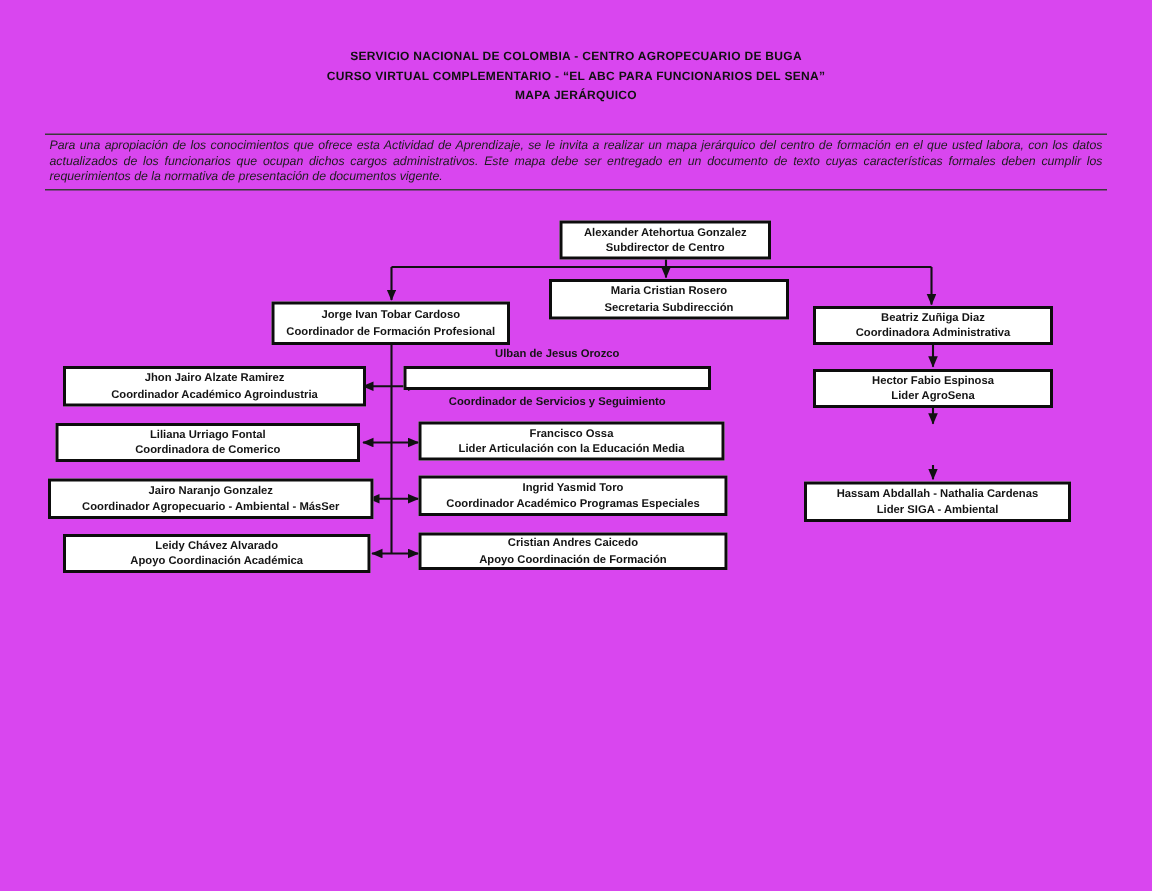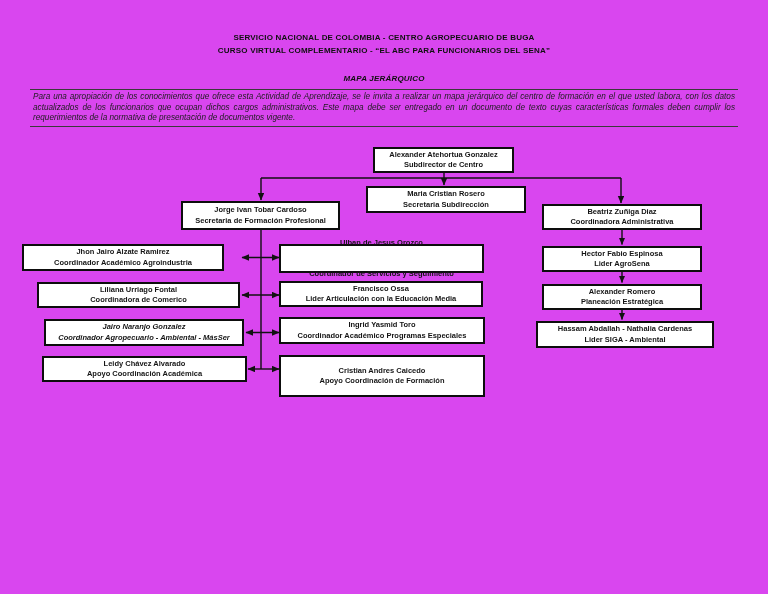--- a/index.html
+++ b/index.html
@@ -8,21 +8,21 @@
     width:768px;height:594px;
     margin:0 auto;
     background:#d946ef;
     font-family:"Liberation Sans", sans-serif;
     color:#111;
     overflow:hidden;
   }
   
   .hdr{position:absolute;left:0;right:0;top:31px;text-align:center;}
   .t1{font-size:8px;font-weight:bold;line-height:13px;letter-spacing:.2px;color:#101010;}
-  .sec{font-size:8px;font-weight:bold;margin-top:17px;letter-spacing:.2px;color:#101010;font-style:italic;}
+  .sec{font-size:8px;font-weight:bold;margin-top:2px;letter-spacing:.2px;color:#101010;}
   .rule{position:absolute;left:30px;right:30px;border-top:1px solid #3a3a3a;height:0;}
   .rule1{top:89px;}
   .rule2{top:126px;}
   .intro{
     position:absolute;left:33px;top:92px;width:702px;margin:0;
     font-style:italic;font-size:8.2px;line-height:10.6px;text-align:justify;color:#1c1c1c;
   }
   
   .chart-lines{position:absolute;left:0;top:0;width:768px;height:594px;pointer-events:none;}
   .node{
@@ -32,28 +32,28 @@
     box-sizing:border-box;
     display:flex;flex-direction:column;justify-content:center;align-items:center;
     text-align:right;
     font-weight:bold;font-size:7.5px;line-height:10.5px;color:#141414;
     padding:1px 2px;
   }
   .n-subdirector     {left:373px;top:147px;width:141px;height:26px;}
   .n-secretaria      {left:366px;top:186px;width:160px;height:27px;}
   .n-formacion       {left:181px;top:201px;width:159px;height:29px;}
   .n-administrativa  {left:542px;top:204px;width:160px;height:26px;}
-  .n-agroindustria   {left:22px; top:244px;width:202px;height:27px;}
-  .n-servicios       {left:279px;top:244px;width:205px;height:29px;gap:21px;}
+  .n-agroindustria   {left:42px; top:244px;width:202px;height:27px;}
+  .n-servicios       {left:269px;top:244px;width:205px;height:16px;gap:21px;}
   .n-comercio        {left:37px; top:282px;width:203px;height:26px;}
   .n-articulacion    {left:279px;top:281px;width:204px;height:26px;}
-  .n-agropecuario    {left:44px; top:319px;width:200px;height:27px;font-style:italic;}
+  .n-agropecuario    {left:32px; top:319px;width:217px;height:27px;}
   .n-especiales      {left:279px;top:317px;width:206px;height:27px;}
   .n-apoyoacademica  {left:42px; top:356px;width:205px;height:26px;}
-  .n-apoyoformacion  {left:279px;top:355px;width:206px;height:42px;}
+  .n-apoyoformacion  {left:279px;top:355px;width:206px;height:25px;}
   .n-agrosena        {left:542px;top:246px;width:160px;height:26px;}
   .n-planeacion      {left:542px;top:284px;width:160px;height:26px;}
   .n-siga            {left:536px;top:321px;width:178px;height:27px;}
 </style>
 </head>
 <body>
 
 <div class="page">
 
   <div class="hdr">
@@ -98,21 +98,21 @@
     <span>Subdirector de Centro</span>
   </div>
 
   <div class="node n-secretaria">
     <span>Maria Cristian Rosero</span>
     <span>Secretaria Subdirección</span>
   </div>
 
   <div class="node n-formacion">
     <span>Jorge Ivan Tobar Cardoso</span>
-    <span>Secretaria de Formación Profesional</span>
+    <span>Coordinador de Formación Profesional</span>
   </div>
 
   <div class="node n-administrativa">
     <span>Beatriz Zuñiga Diaz</span>
     <span>Coordinadora Administrativa</span>
   </div>
 
   <div class="node n-agroindustria">
     <span>Jhon Jairo Alzate Ramirez</span>
     <span>Coordinador Académico Agroindustria</span>
@@ -151,23 +151,19 @@
   <div class="node n-apoyoformacion">
     <span>Cristian Andres Caicedo</span>
     <span>Apoyo Coordinación de Formación</span>
   </div>
 
   <div class="node n-agrosena">
     <span>Hector Fabio Espinosa</span>
     <span>Lider AgroSena</span>
   </div>
 
-  <div class="node n-planeacion">
-    <span>Alexander Romero</span>
-    <span>Planeación Estratégica</span>
-  </div>
 
   <div class="node n-siga">
     <span>Hassam Abdallah - Nathalia Cardenas</span>
     <span>Lider SIGA - Ambiental</span>
   </div>
 
 </div>
 
 </body></html>

